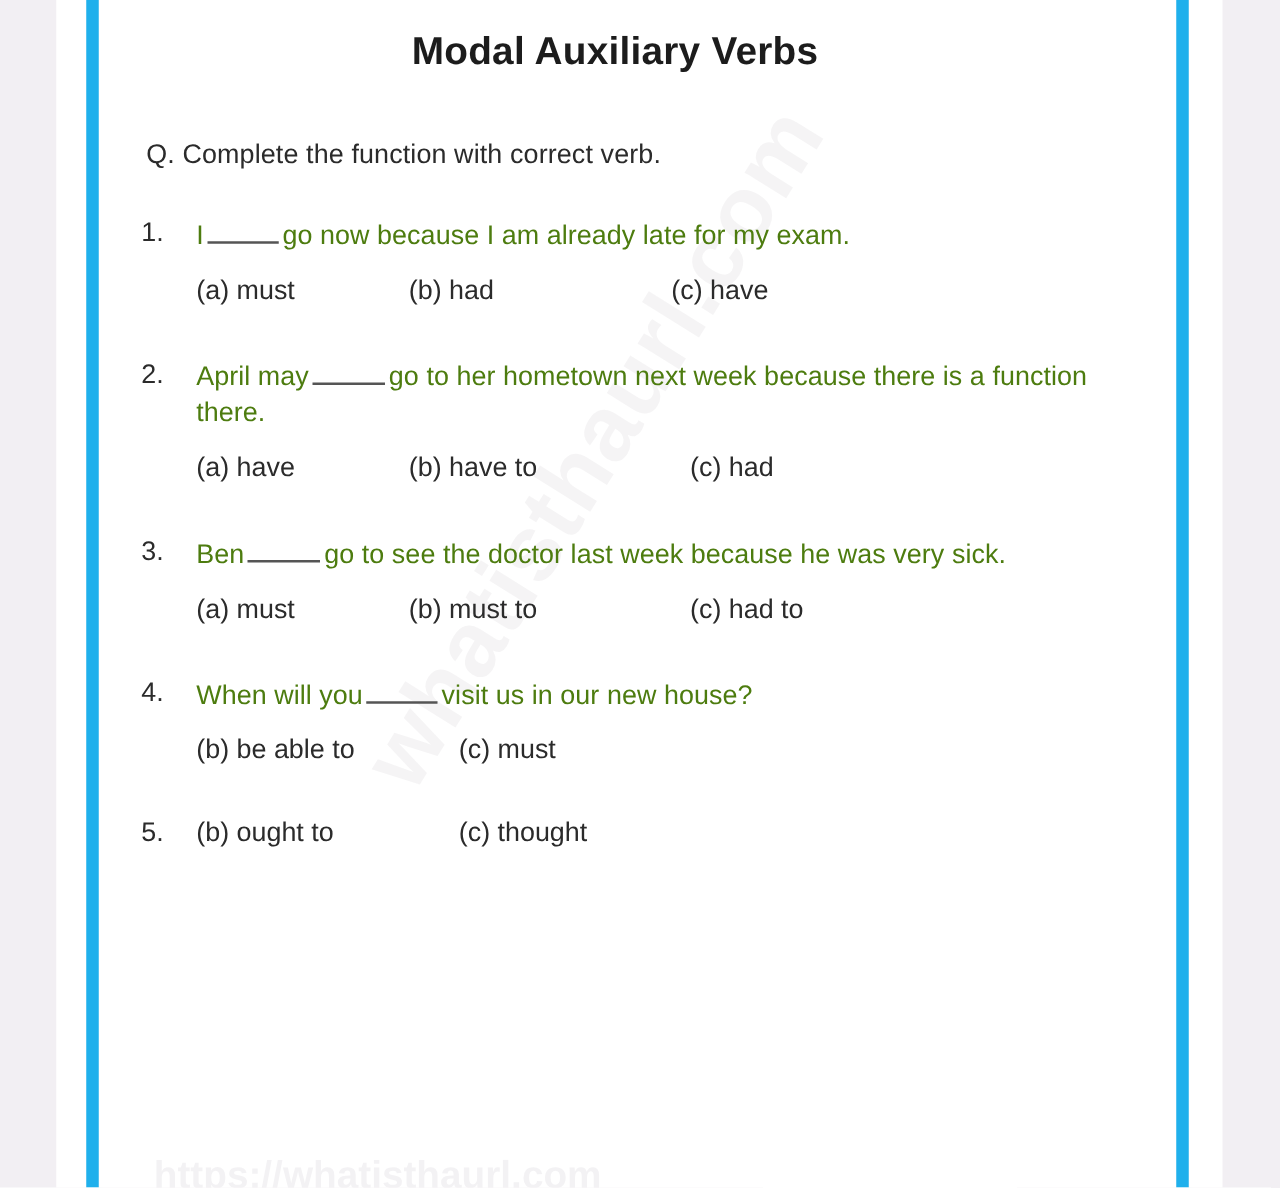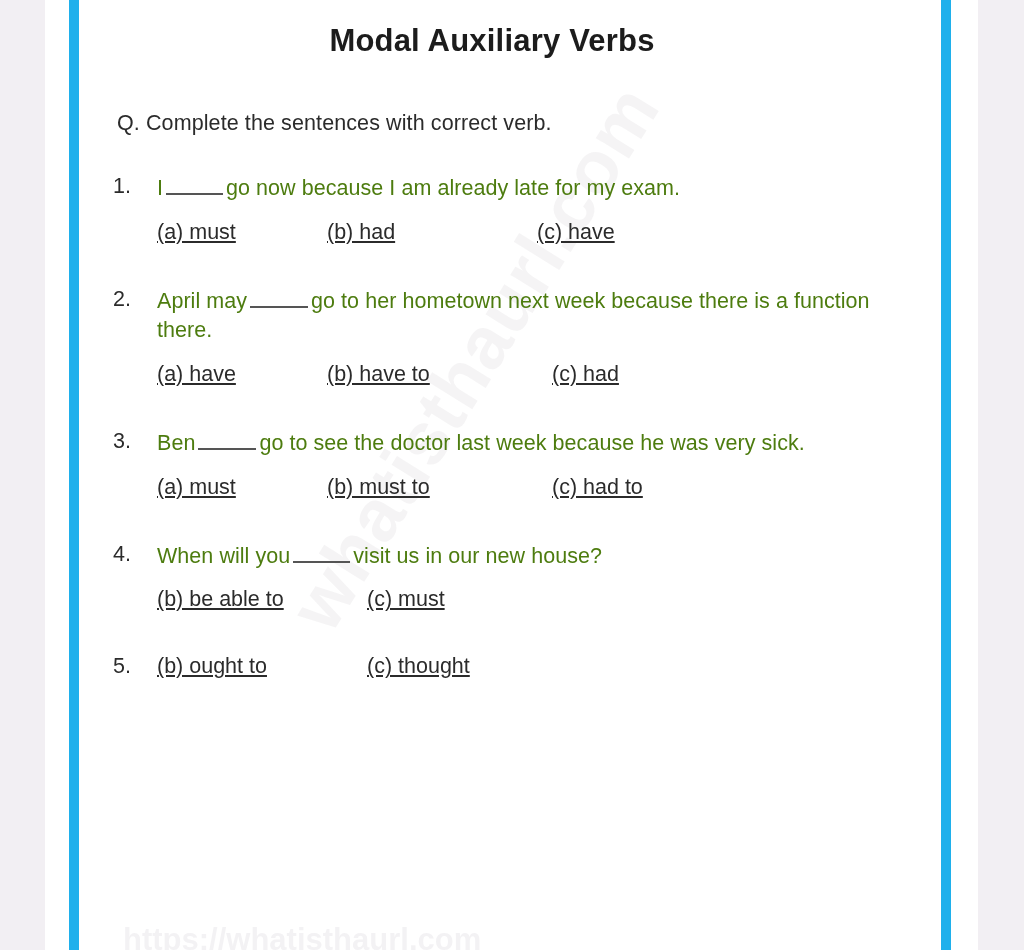--- a/index.html
+++ b/index.html
@@ -144,21 +144,21 @@
   .blank.w5 { width: 57px; }
 
   .options {
     margin: 16px 0 0 0;
     padding: 0;
     list-style: none;
     display: flex;
     font-size: 21.5px;
     color: #2b2b2b;
   }
-  .options li { white-space: nowrap; text-decoration: underline; }
+  .options li { white-space: nowrap; }
 
   
   .opt-a { width: 170px; }
   .opt-b { width: 200px; }
   .opt-c { width: auto; margin-left: 10px; }
 
   .options.wide .opt-b { width: 215px; }
 </style>
 </head>
 <body>
@@ -168,21 +168,21 @@
   <div class="rule left"></div>
   <div class="rule right"></div>
 
   <div class="wm-diagonal">whatisthaurl.com</div>
   <div class="wm-bottom">https://whatisthaurl.com</div>
 
   <div id="content">
 
     <div class="title">Modal Auxiliary Verbs</div>
 
-    <div class="prompt">Q. Complete the sentences with correct verb.</div>
+    <div class="prompt">Q. Complete the function with correct verb.</div>
 
     <ul class="q-list">
 
       <li class="question">
         <span class="q-num">1.</span>
         <div class="q-text"><span>I</span><span class="blank w1"></span><span>go now because I am already late for my exam.</span></div>
         <ul class="options">
           <li class="opt-a">(a) must</li>
           <li class="opt-b">(b) had</li>
           <li class="opt-c">(c) have</li>

